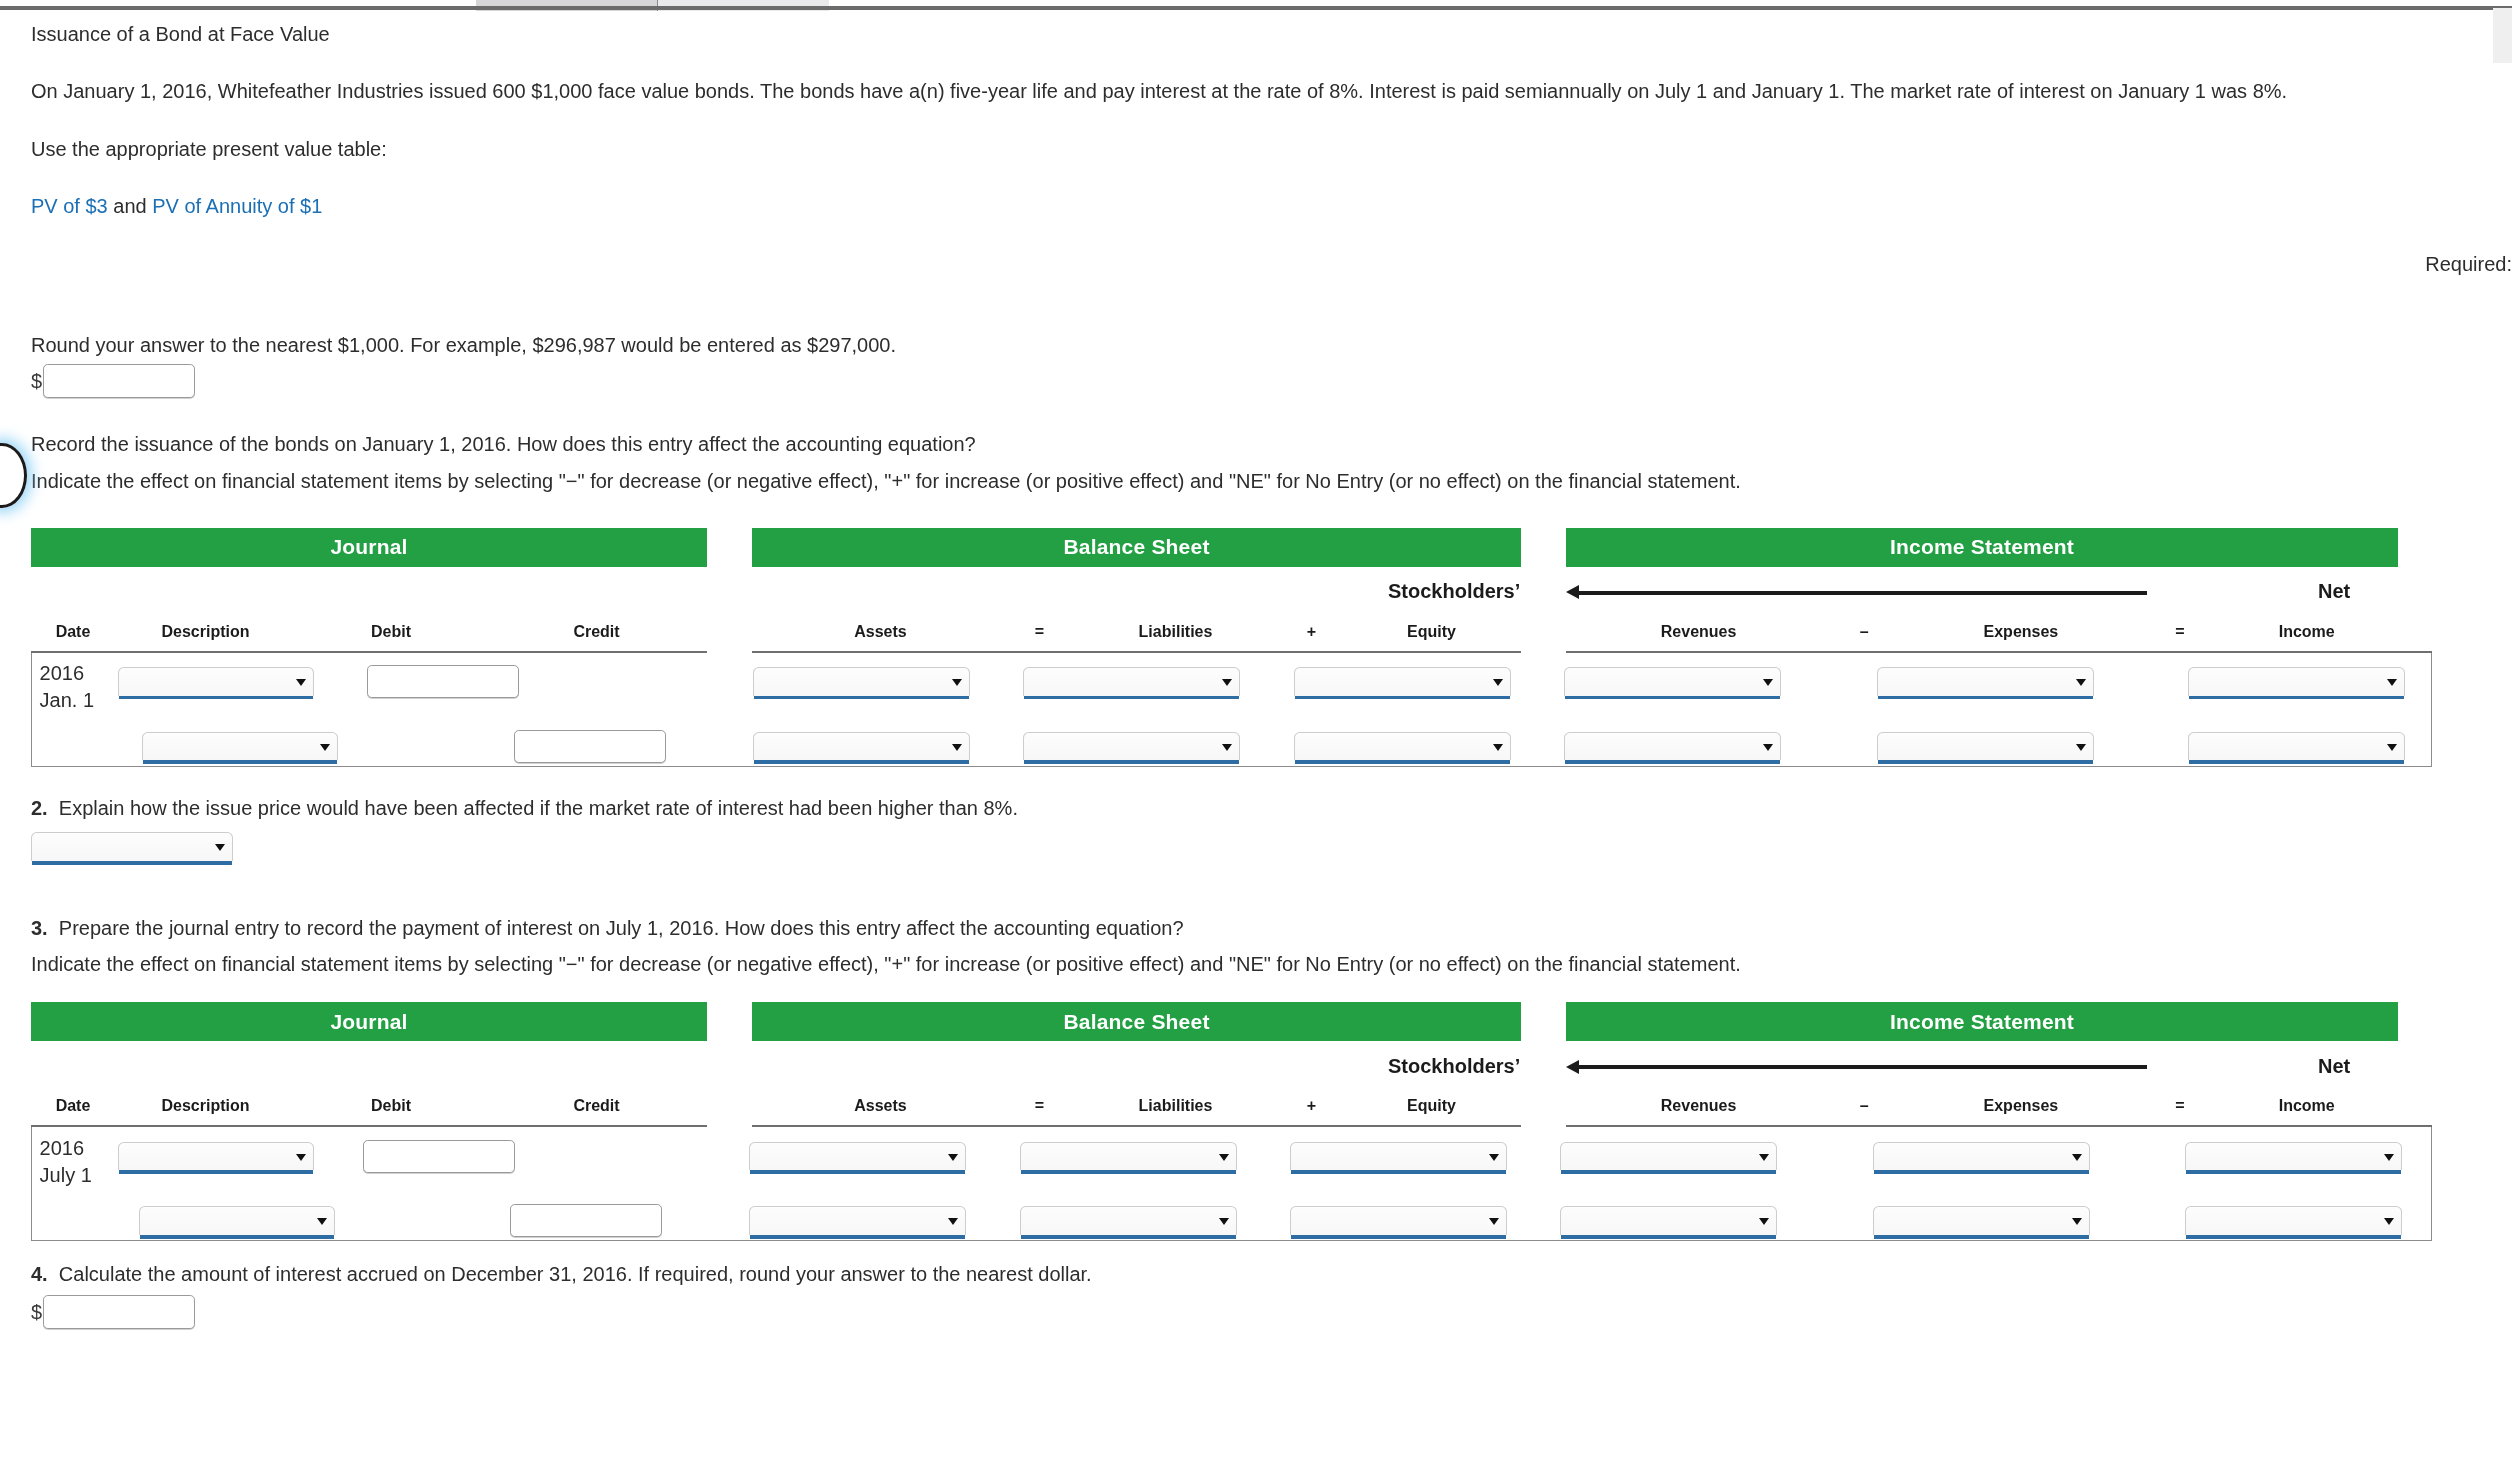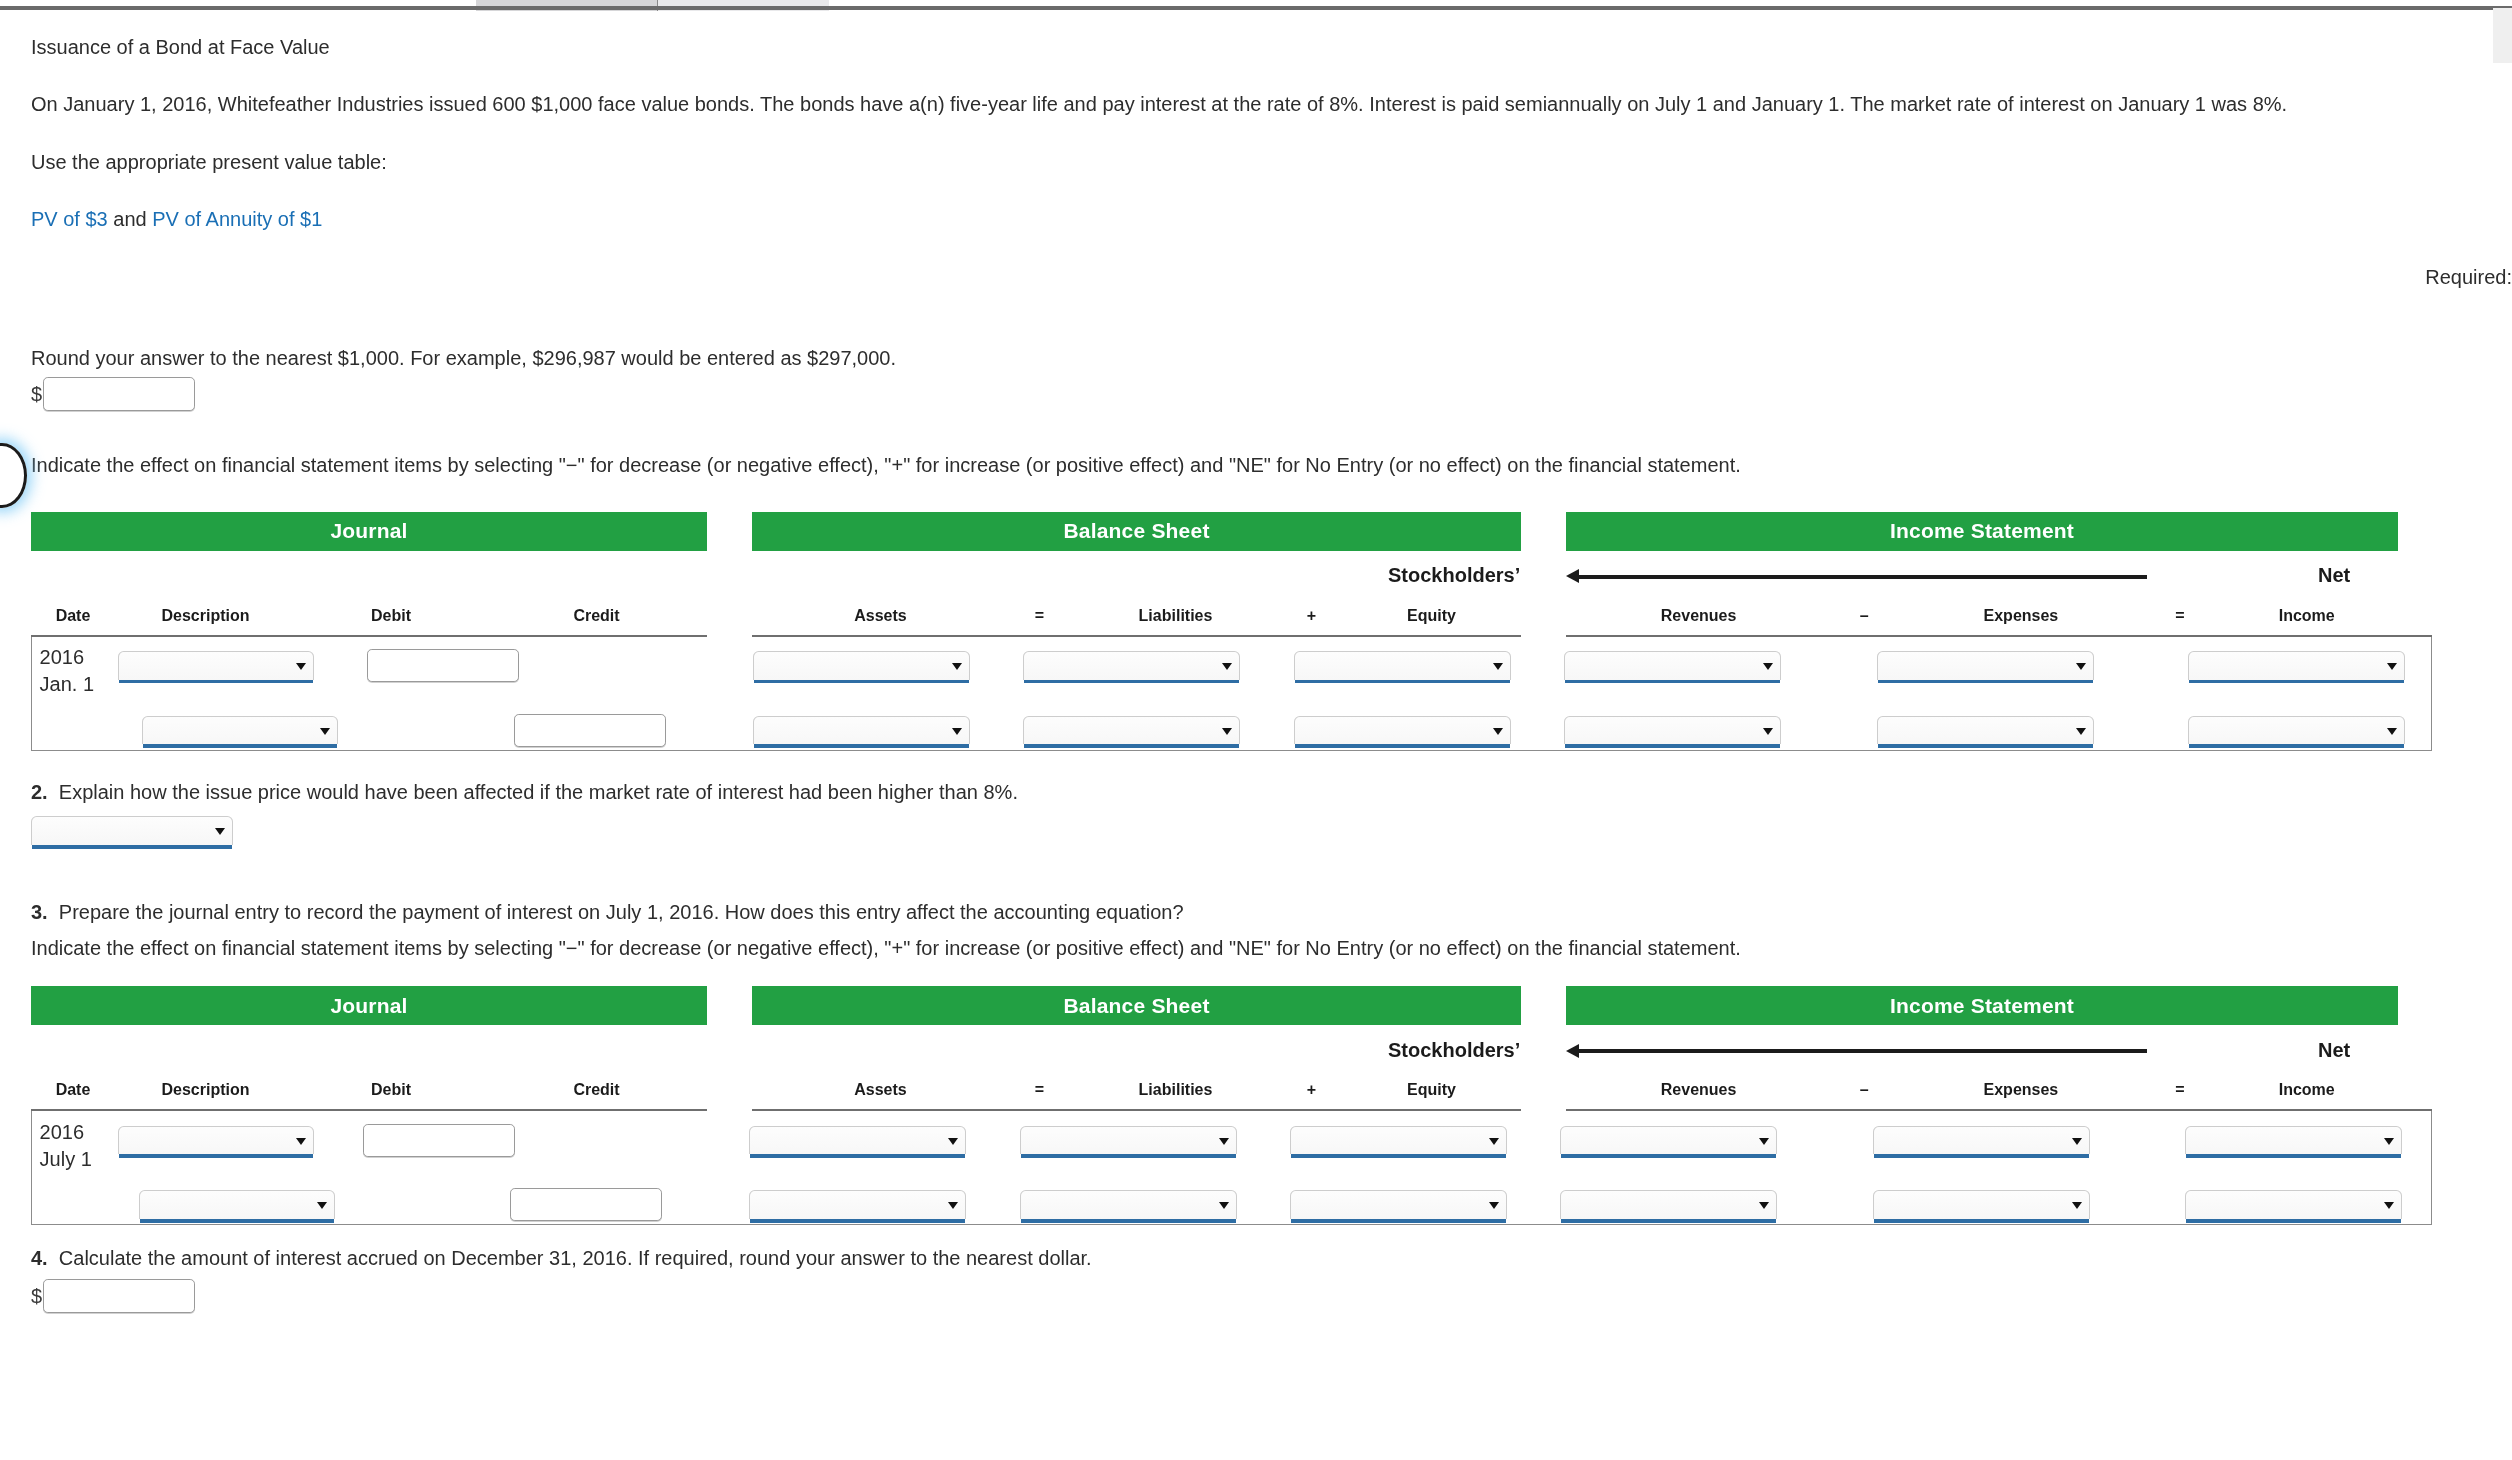--- a/index.html
+++ b/index.html
@@ -15,21 +15,21 @@
 
   
   .chrome-strip{position:absolute;top:0;left:0;width:2512px;height:9.5px;background:#ffffff;}
   .chrome-bar{position:absolute;top:5.7px;left:0;width:2512px;height:4.8px;background:#6b6b6b;}
   .chrome-tab{position:absolute;top:0;height:10.5px;background:#d6d6d8;border-right:1px solid #8a8a8a;}
   .chrome-tab.t1{left:476px;width:181px;}
   .chrome-tab.t2{left:658px;width:171px;background:#e9e9eb;border-right:none;}
   .scroll-thumb{position:absolute;top:7.6px;right:0;width:19px;height:55px;background:#efefef;}
 
   
-  .page{position:absolute;top:23px;left:0;width:2512px;}
+  .page{position:absolute;top:10px;left:0;width:2512px;}
 
   .para{margin:0;padding:0 0 0 31px;line-height:1.45;}
   .row-gap-2{height:28.6px;}
 
   .lnk{color:#1a6fb5;text-decoration:none;cursor:pointer;}
   .bold{font-weight:normal;text-align:right;}
 
   .qnum{font-weight:bold;}
 
   
@@ -142,20 +142,21 @@
 
   <div class="row-gap-2"></div>
   <p class="para">Round your answer to the nearest $1,000. For example, $296,987 would be entered as $297,000.</p>
   <div style="height:3.8px"></div>
   <div class="money-row">
     <span class="dollar">$</span>
     <input class="txtbox" type="text" value="" style="">
   </div>
 
   <div style="height:32px"></div>
+  <p class="para">Record the issuance of the bonds on January 1, 2016. How does this entry affect the accounting equation?</p>
   <div style="height:7.6px"></div>
   <p class="para">Indicate the effect on financial statement items by selecting "−" for decrease (or negative effect), "+" for increase (or positive effect) and "NE" for No Entry (or no effect) on the financial statement.</p>
   <div style="height:32px"></div>
 
   <div class="stmt">
     <div class="panels">
       <div class="panel journal">
         <div class="band">Journal</div>
       </div>
       <div class="spacer"></div>

